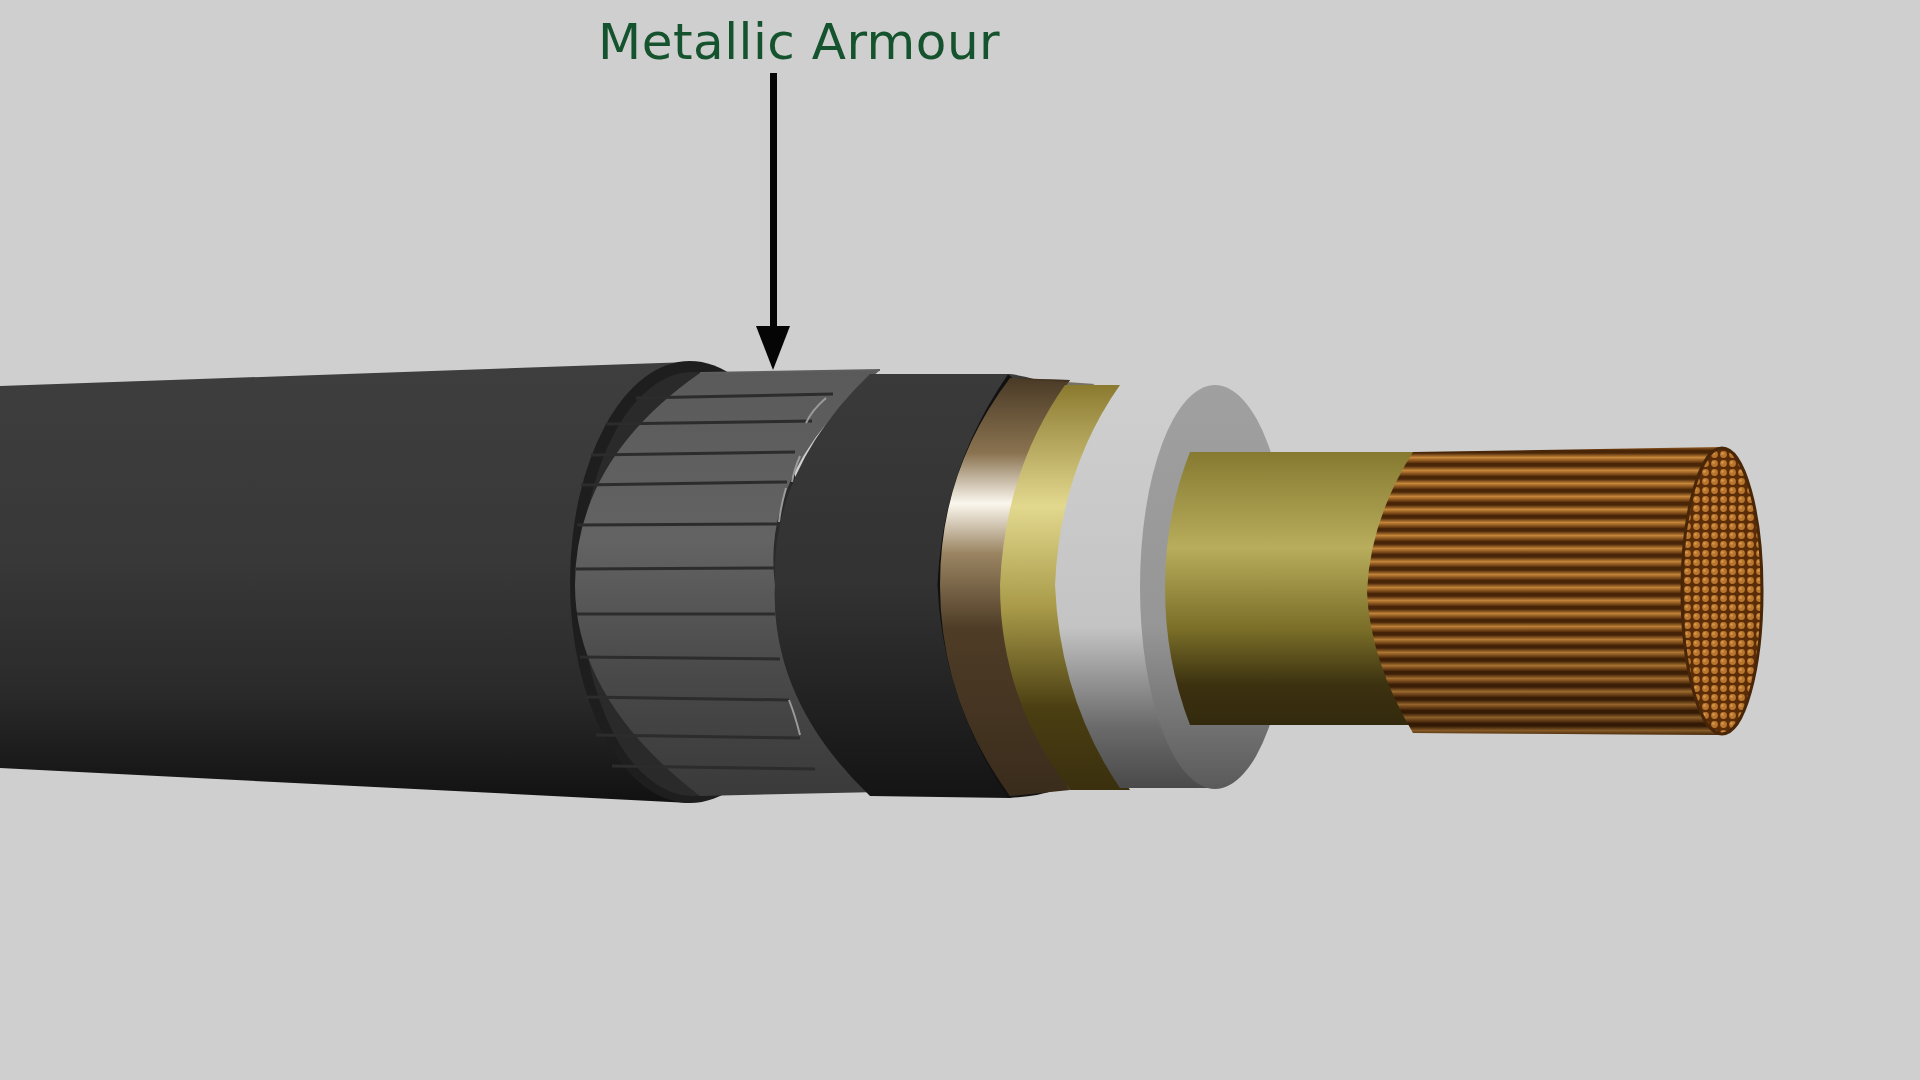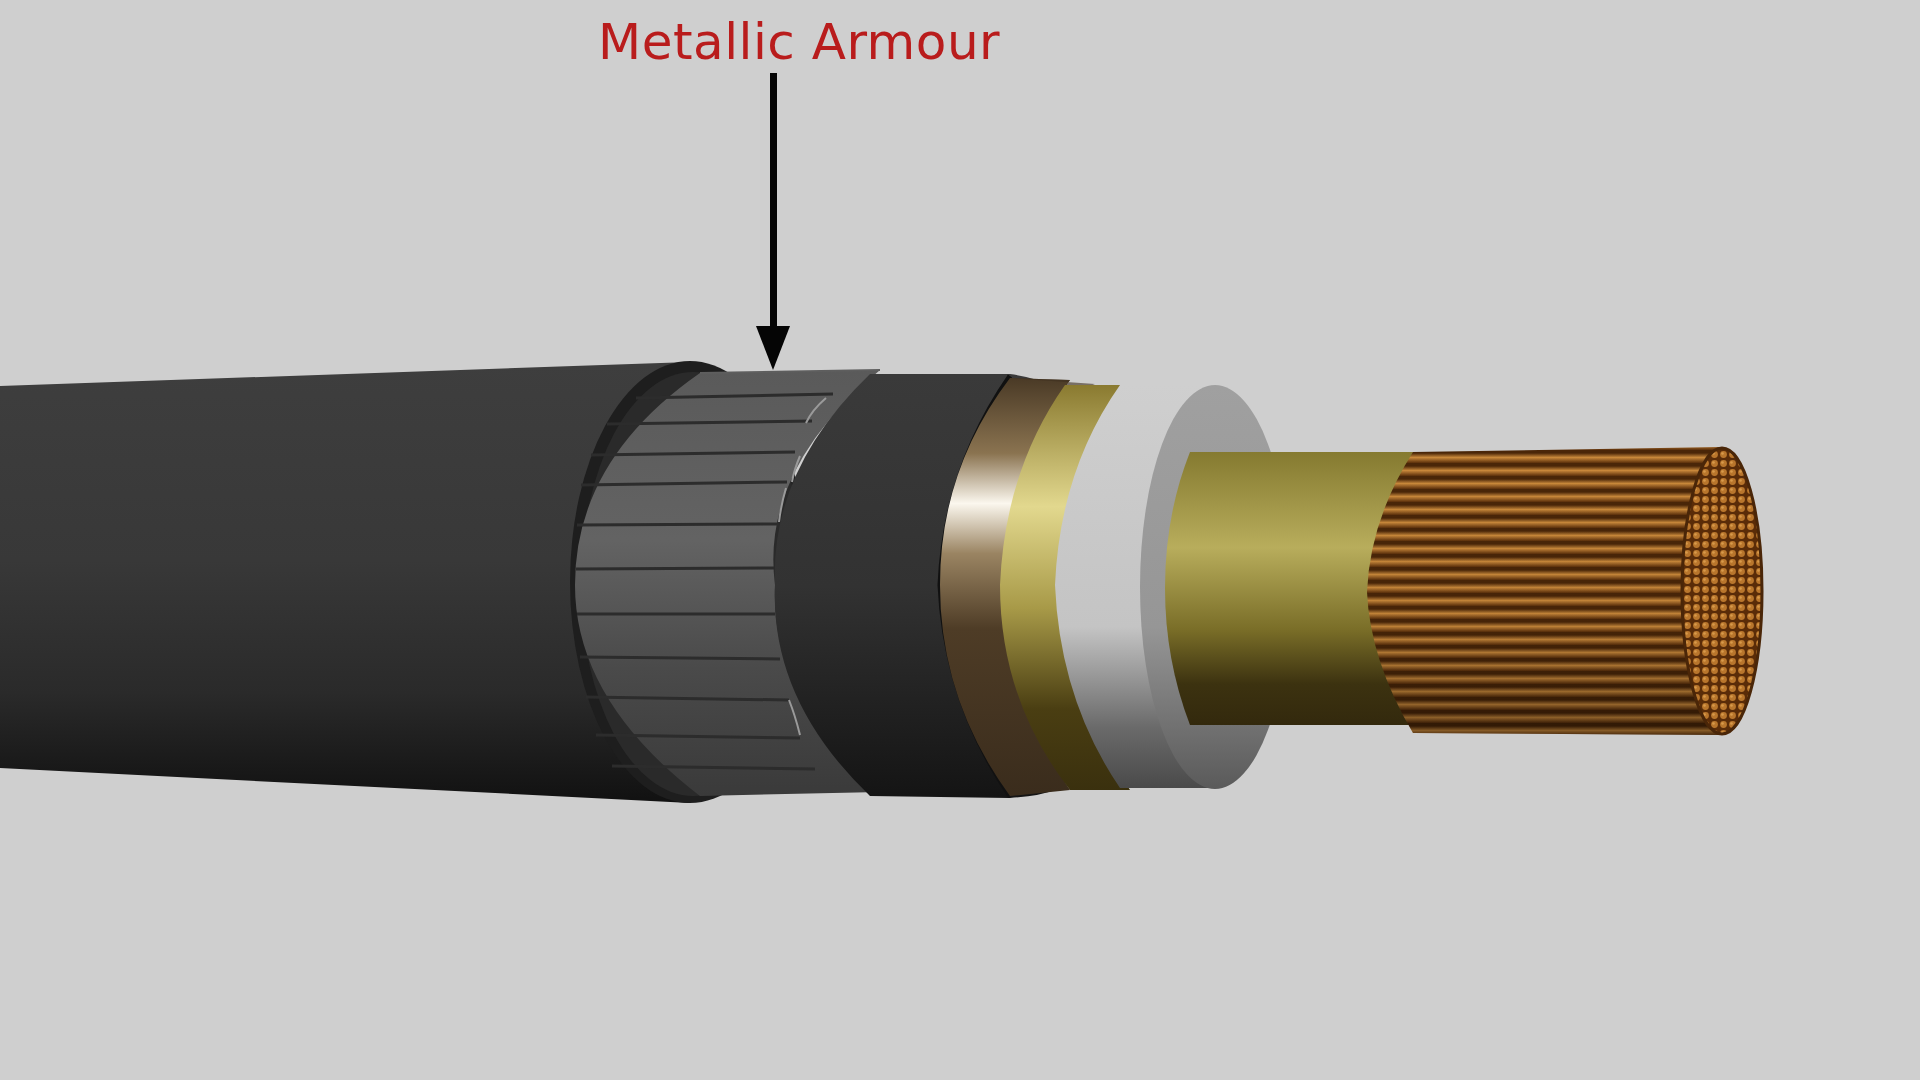--- a/index.html
+++ b/index.html
@@ -8,21 +8,21 @@
     background: #cfcfcf;
     position: relative;
     font-family: "DejaVu Sans", sans-serif;
   }
   #label {
     position: absolute;
     left: 598px; top: 10px;
     font-family: "DejaVu Sans", sans-serif;
     font-size: 50px;
     letter-spacing: 0.5px;
-    color: #b91c1c;
+    color: #14532d;
     white-space: nowrap;
     line-height: 64px;
   }
   #scene { position: absolute; left: 0; top: 0; }
 </style>
 </head>
 <body>
 
 <div id="label">Metallic Armour</div>
 

